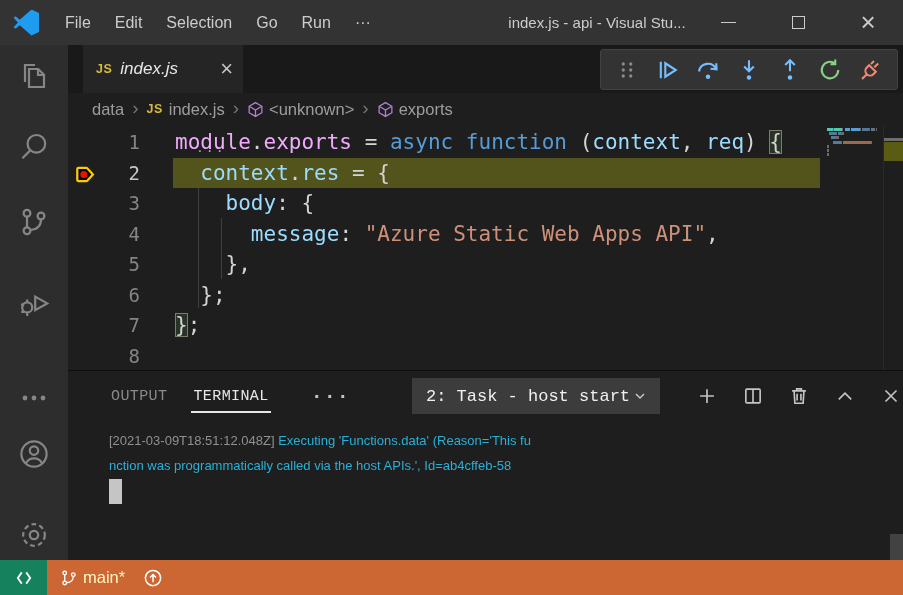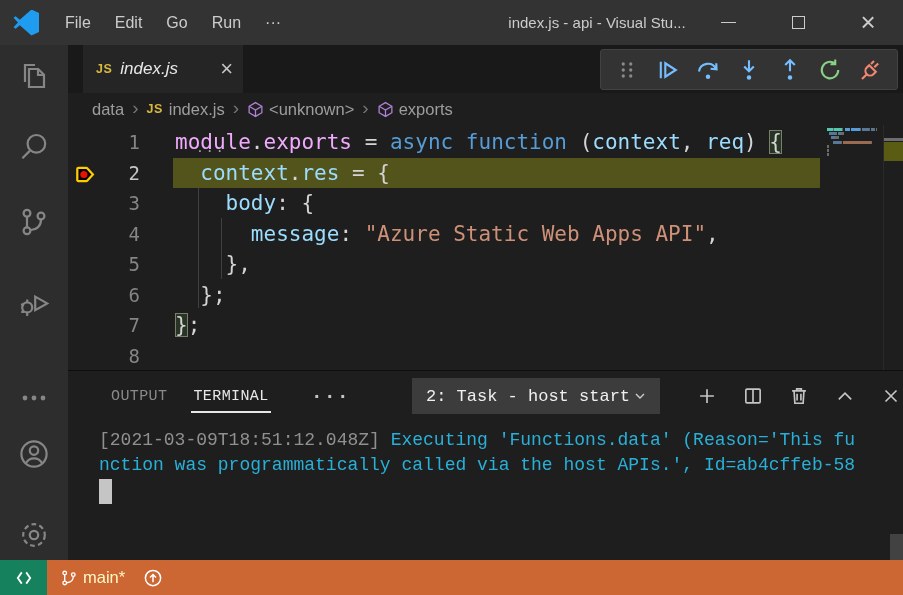--- a/index.html
+++ b/index.html
@@ -74,21 +74,21 @@
   .panel-tab.active { color:#e7e7e7; }
   .panel-tab.active::after { content:''; position:absolute; left:0; right:0; bottom:-2px; height:1.4px; background:#e7e7e7; }
   .panel-more { color:#c5c5c5; font-size:20px; font-weight:bold; letter-spacing:1px; margin-left:18px; }
   .task-dropdown { position:absolute; left:332px; top:7px; width:248px; height:36px; background:#3c3c3c; color:#f0f0f0; font-size:17px;
     display:flex; align-items:center; padding:0 12px 0 14px; }
   .dd-chevron { margin-left:auto; }
   .dd-chevron svg { width:16px; height:16px; stroke:#cccccc; fill:none; stroke-width:1.4; }
   .panel-actions { position:absolute; right:12px; top:7px; height:36px; display:flex; align-items:center; gap:22px; }
   .pa-btn { width:24px; height:24px; display:flex; align-items:center; justify-content:center; }
   .pa-btn svg { width:22px; height:22px; stroke:#c5c5c5; fill:none; stroke-width:1.2; }
-  .terminal { position:absolute; left:31px; top:57px; right:20px; font-family:Liberation Mono, monospace; font-size:18px; line-height:25.4px; white-space:pre; }
+  .terminal { position:absolute; left:41px; top:57px; right:20px; font-family:Liberation Sans, sans-serif; font-size:13px; line-height:25.4px; white-space:pre; }
   .t-dim{ color:#909090; } .t-cyan{ color:#29b0d8; }
   .t-cursor { display:inline-block; width:13px; height:25px; background:#c5c5c5; vertical-align:text-bottom; }
   .term-scrollbar { position:absolute; right:0; top:163px; width:13px; height:27px; background:#424242; }
 
   
   .statusbar { position:absolute; left:0; top:560px; width:903px; height:35px; background:#CC6633; display:flex; align-items:center; }
   .remote-box { width:47px; height:35px; background:#16825D; display:flex; align-items:center; justify-content:center; }
   .remote-box svg { width:18px; height:18px; stroke:#ffffff; fill:none; stroke-width:1.6; }
   .sb-item { display:flex; align-items:center; color:#fef9c3; font-size:16.5px; }
   .sb-branch { margin-left:13px; }
@@ -99,20 +99,21 @@
 </head>
 <body>
 
 <div id="app">
 
   <div class="titlebar">
     <div class="vscode-logo"></div>
     <div class="menubar" id="menubar">
         <span class="menu-item">File</span>
         <span class="menu-item">Edit</span>
+        <span class="menu-item">Selection</span>
         <span class="menu-item">Go</span>
         <span class="menu-item">Run</span>
         <span class="menu-item">···</span>
       </div>
     <div class="win-title">index.js - api - Visual Stu...</div>
     <div class="win-controls">
       <span class="win-btn">
           <span class="glyph-min"></span>
         </span>
       <span class="win-btn">

